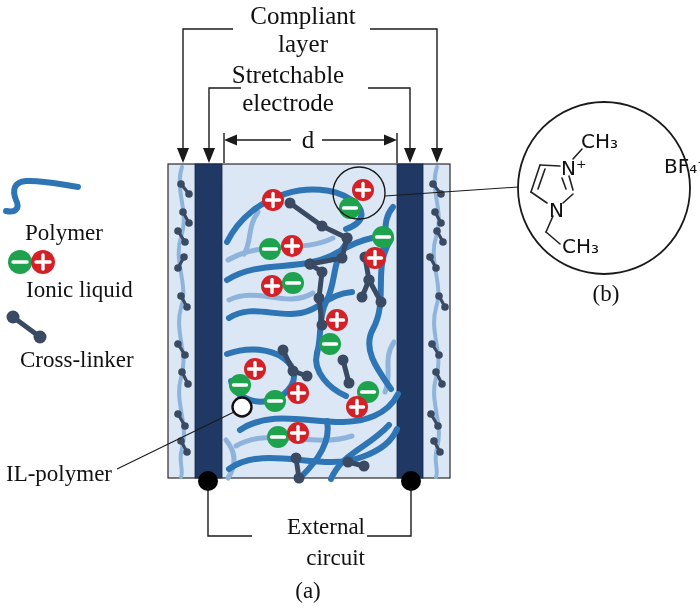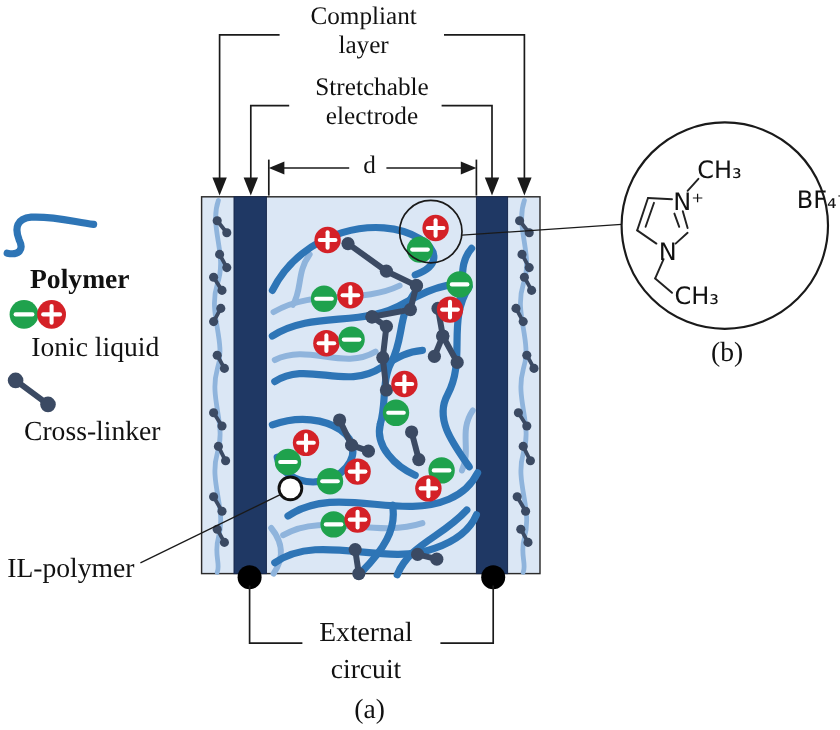--- a/index.html
+++ b/index.html
@@ -7,21 +7,21 @@
     --cross-linker:#3b4a63; --electrode:#1f3864; --dielectric:#dbe7f5; --line:#1a1a1a;
   }
   html,body{margin:0;padding:0;}
   body{
     width:700px;height:608px;position:relative;background:#ffffff;
     font-family:"Liberation Serif", serif;color:#111;overflow:hidden;
   }
   svg{position:absolute;left:0;top:0;}
   .lbl{position:absolute;white-space:pre-line;line-height:1.12;}
   .center{text-align:center;}
-  .f21{font-size:21px;}
+  .f21{font-size:25px;}
   .f23{font-size:23px;}
   .chem{font-family:"DejaVu Sans", sans-serif;font-size:20px;line-height:1;}
   .annline{stroke:var(--line);stroke-width:1.4;fill:none;}
   .thinline{stroke:var(--line);stroke-width:1.1;fill:none;}
   .arrowhead{fill:var(--line);}
   .devbox{fill:var(--dielectric);stroke:#2b2b2b;stroke-width:1.2;}
   .ebar{fill:var(--electrode);stroke:#16264a;stroke-width:0.8;}
   .pcurve{stroke:var(--polymer);stroke-width:6;fill:none;stroke-linecap:round;}
   .pcurve-light{stroke:var(--polymer-light);stroke-width:5;fill:none;stroke-linecap:round;}
   .strip-squiggle{stroke:var(--polymer-light);stroke-width:4;fill:none;stroke-linecap:round;}
@@ -361,30 +361,30 @@
     <line class="bond" x1="573" y1="190" x2="569" y2="176"></line>
     <line class="bond" x1="566" y1="189" x2="562" y2="178"></line>
     <line class="bond" x1="573" y1="159" x2="582" y2="149"></line>
     <line class="bond" x1="553" y1="216" x2="546" y2="232"></line>
     <line class="bond" x1="546" y1="232" x2="560" y2="244"></line>
   </g>
 </svg>
 
 <div class="lbl f21 center" style="left:233px;top:2px;width:140px;">Compliant
 layer</div>
-<div class="lbl f21 center" style="left:240px;top:61px;width:140px;">Stretchable
+<div class="lbl f21 center" style="left:218px;top:61px;width:140px;">Stretchable
 electrode</div>
 <div class="lbl f21 center" style="left:294px;top:126px;width:28px;">d</div>
 
-<div class="lbl f23" style="left:25px;top:220px;font-weight:bold;">Polymer</div>
+<div class="lbl f23" style="left:25px;top:220px;">Polymer</div>
 <div class="lbl f23" style="left:26px;top:277px;">Ionic liquid</div>
 <div class="lbl f23" style="left:20px;top:347px;">Cross-linker</div>
 
 <div class="lbl f23" style="left:6px;top:461px;">IL-polymer</div>
-<div class="lbl f23 center" style="left:245px;top:511px;width:120px;line-height:1.35;">External
+<div class="lbl f23 center" style="left:245px;top:511px;width:120px;line-height:1.35;text-align:right;">External
 circuit</div>
 <div class="lbl f23 center" style="left:284px;top:578px;width:48px;">(a)</div>
 <div class="lbl f23 center" style="left:582px;top:281px;width:48px;">(b)</div>
 
 <div class="lbl chem" style="left:581px;top:131px;">CH₃</div>
 <div class="lbl chem" style="left:561px;top:158px;">N⁺</div>
 <div class="lbl chem" style="left:549px;top:200px;">N</div>
 <div class="lbl chem" style="left:562px;top:236px;">CH₃</div>
 <div class="lbl chem" style="left:633px;top:156px;margin-left:31px;">BF₄⁻</div>
 

